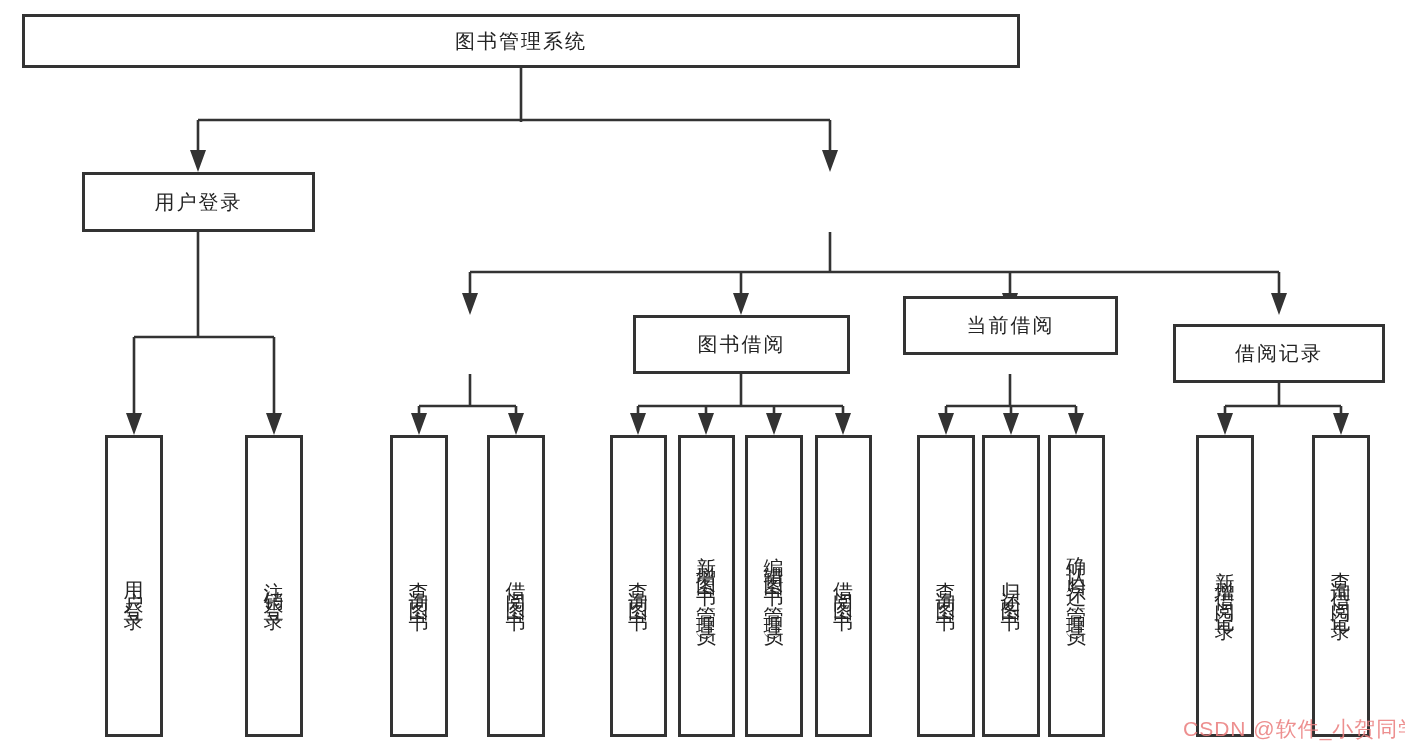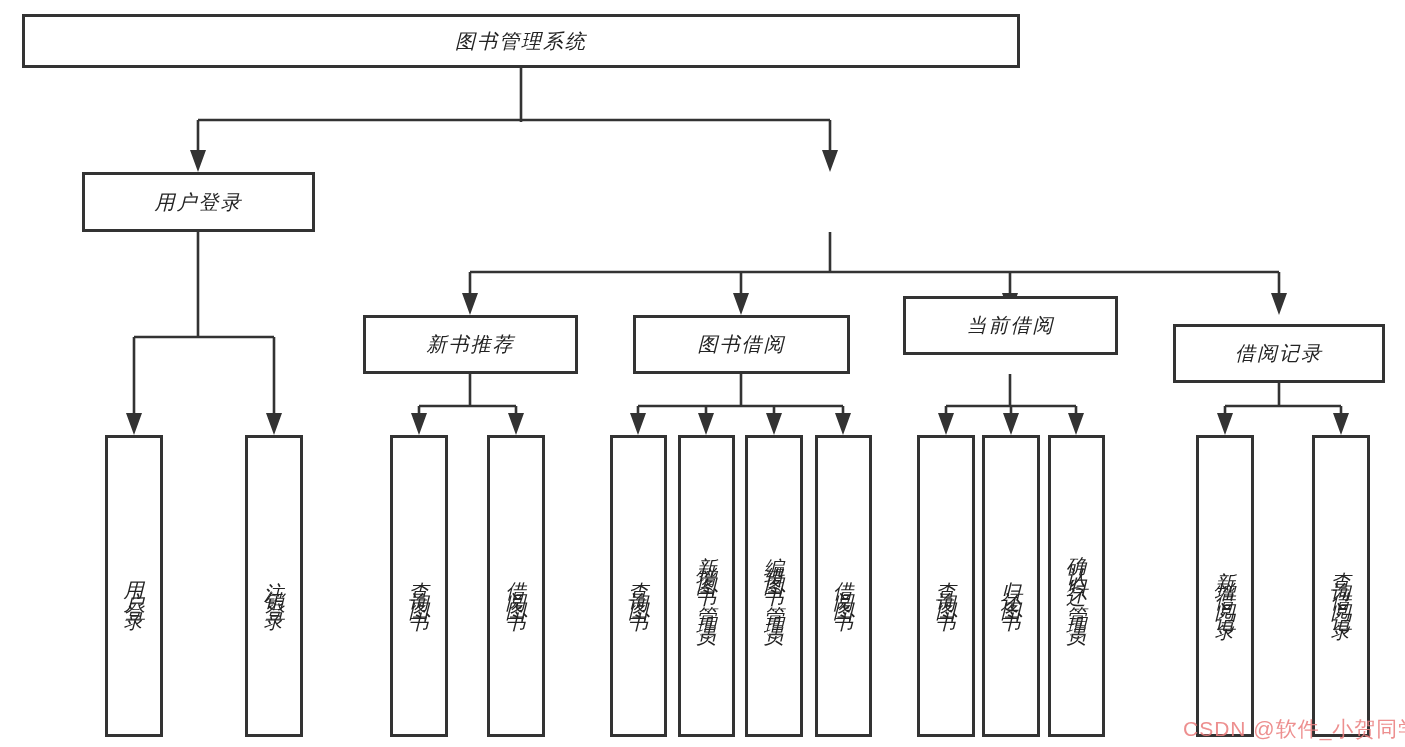--- a/index.html
+++ b/index.html
@@ -25,21 +25,20 @@
     position: absolute;
     box-sizing: border-box;
     border: 3px solid #333333;
     background: #ffffff;
     color: #232323;
     display: flex;
     align-items: center;
     justify-content: center;
     z-index: 2;
     text-align: center;
-    font-style: italic;
   }
   .node-h {
     font-size: 20px;
     letter-spacing: 2px;
     white-space: nowrap;
   }
   .node-v {
     writing-mode: vertical-rl;
     text-orientation: mixed;
     font-size: 20px;
@@ -98,21 +97,20 @@
       M1003 413 h16 L1011 435 z
       M1068 413 h16 L1076 435 z
       M1217 413 h16 L1225 435 z
       M1333 413 h16 L1341 435 z"></path>
   </svg>
 
   <div class="node node-h" style="left:22px; top:14px; width:998px; height:54px;">图书管理系统</div>
 
   <div class="node node-h" style="left:82px; top:172px; width:233px; height:60px;">用户登录</div>
 
-  <div class="node node-h" style="left:363px; top:315px; width:215px; height:59px;">新书推荐</div>
   <div class="node node-h" style="left:633px; top:315px; width:217px; height:59px;">图书借阅</div>
   <div class="node node-h" style="left:903px; top:296px; width:215px; height:59px;">当前借阅</div>
   <div class="node node-h" style="left:1173px; top:324px; width:212px; height:59px;">借阅记录</div>
 
   <div class="node node-v" style="left:105px; top:435px; width:58px; height:302px;">用户登录</div>
   <div class="node node-v" style="left:245px; top:435px; width:58px; height:302px;">注销登录</div>
 
   <div class="node node-v" style="left:390px; top:435px; width:58px; height:302px;">查询图书</div>
   <div class="node node-v" style="left:487px; top:435px; width:58px; height:302px;">借阅图书</div>
 

